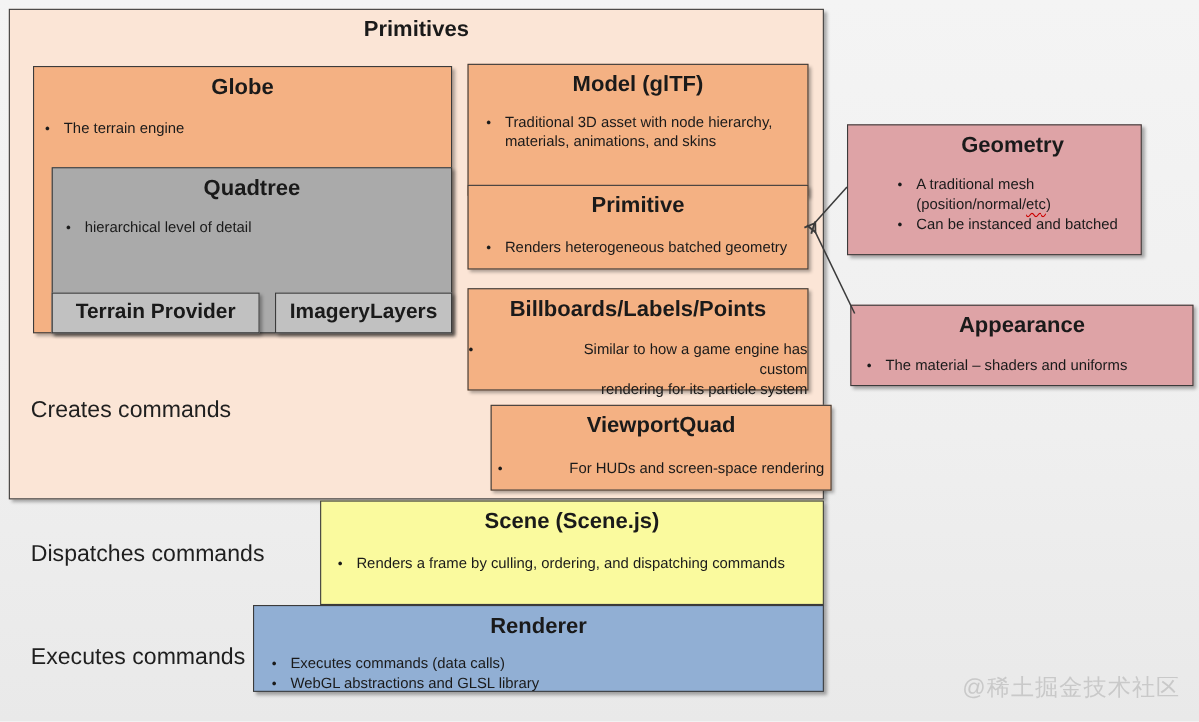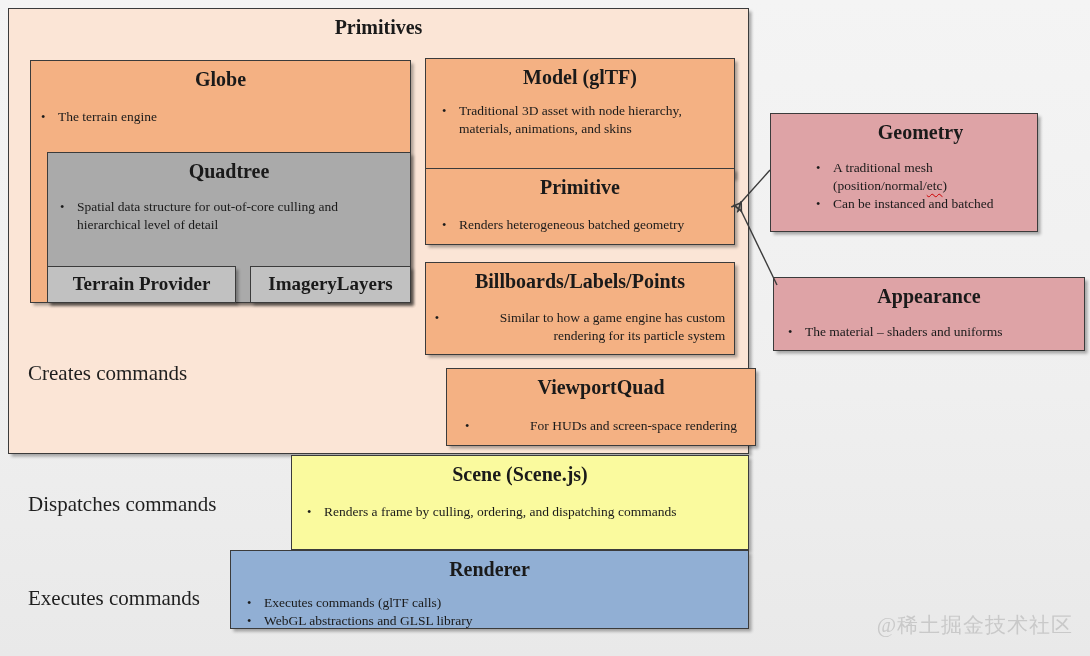--- a/index.html
+++ b/index.html
@@ -1,20 +1,20 @@
 <!DOCTYPE html>
 <html style="--c-peach: #FBE5D6; --c-orange: #F4B183; --c-gray_dark: #AAAAAA; --c-gray_light: #C1C1C1; --c-pink: #DEA3A6; --c-yellow: #FAFA9E; --c-blue: #91AFD4; --c-border: #3B3B3B; --c-text: #1A1A1A; --c-watermark: #C9C9C9; --c-squiggle: #CC0000;"><head>
 <meta charset="utf-8">
 <style>
   html,body{margin:0;padding:0;}
   #page{
     position:relative;
     width:1090px;height:656px;
     background:linear-gradient(180deg,#F4F4F4 0%,#EFEFEF 60%,#E9E9E9 100%);
-    font-family:Liberation Serif, serif;
+    font-family:Liberation Sans, sans-serif;
     color:var(--c-text,#1A1A1A);
     overflow:hidden;
   }
   .box{
     position:absolute;
     box-sizing:border-box;
     border:1.6px solid var(--c-border,#3B3B3B);
     box-shadow:2.5px 2.5px 3px rgba(0,0,0,0.32);
   }
   .peach{background:var(--c-peach,#FBE5D6);}
@@ -77,21 +77,20 @@
       </div>
     </div>
   </div>
 
   <div class="box gray-dark" style="left:47px;top:152px;width:364px;height:151px;">
     <div class="title">Quadtree</div>
     <div class="bullets" style="margin-top:14px;padding-left:12px;">
       <div class="brow">
         <span class="bm">•</span>
         <span class="bt">
-          <span class="line">Spatial data structure for out-of-core culling and</span>
           <span class="line">hierarchical level of detail</span>
         </span>
       </div>
     </div>
   </div>
 
   <div class="box gray-light" style="left:47px;top:266px;width:189px;height:37px;">
     <div class="sub-title">Terrain Provider</div>
   </div>
   <div class="box gray-light" style="left:250px;top:266px;width:161px;height:37px;">
@@ -178,21 +177,21 @@
         <span class="bt">Renders a frame by culling, ordering, and dispatching commands</span>
       </div>
     </div>
   </div>
 
   <div class="box blue" style="left:230px;top:550px;width:519px;height:79px;">
     <div class="title">Renderer</div>
     <div class="bullets" style="margin-top:12px;padding-left:16px;">
       <div class="brow">
         <span class="bm">•</span>
-        <span class="bt">Executes commands (glTF calls)</span>
+        <span class="bt">Executes commands (data calls)</span>
       </div>
       <div class="brow">
         <span class="bm">•</span>
         <span class="bt">WebGL abstractions and GLSL library</span>
       </div>
     </div>
   </div>
 
   <div class="side-label" style="left:28px;top:361px;">Creates commands</div>
   <div class="side-label" style="left:28px;top:492px;">Dispatches commands</div>

